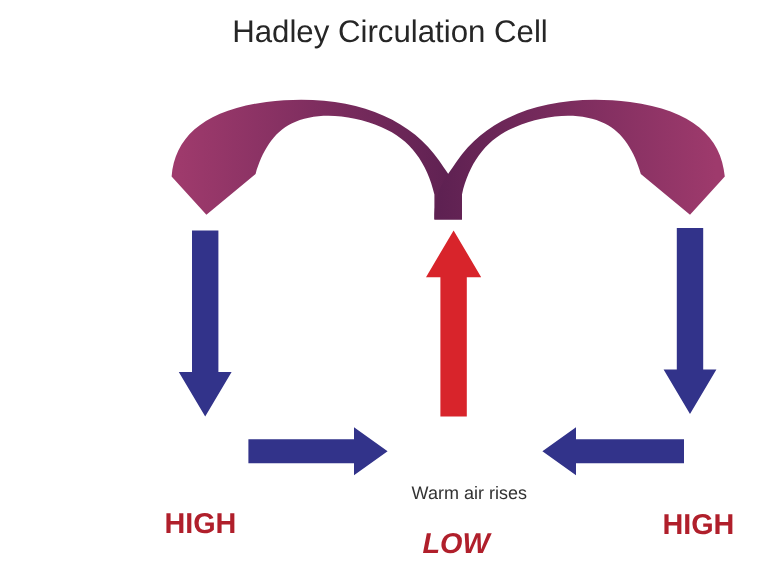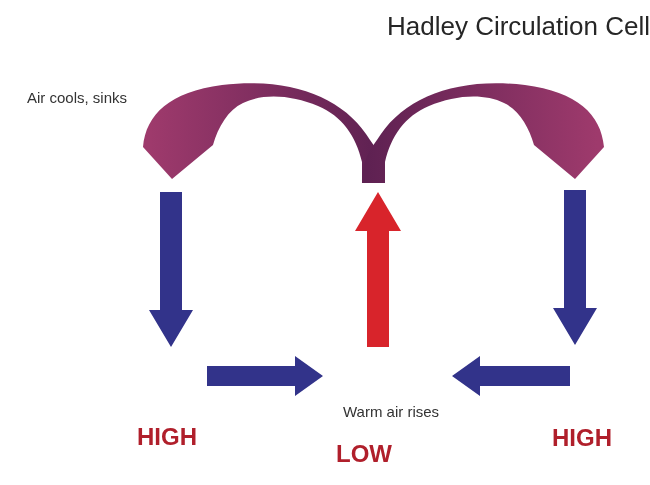--- a/index.html
+++ b/index.html
@@ -6,42 +6,42 @@
   .canvas{
     position:relative;
     width:650px;height:485px;
     background:var(--background,#fff);
     font-family:"Liberation Sans", sans-serif;
     overflow:hidden;
   }
   .diagram-svg{position:absolute;inset:0;}
   .title{
     position:absolute;top:12px;left:0;width:100%;
-    text-align:right;
+    text-align:center;
     font-size:26px;line-height:28px;
     color:var(--title-text,#262626);
     white-space:nowrap;
   }
   .label{
     position:absolute;
     font-size:15px;line-height:18px;
     color:var(--label-text,#333);
     white-space:nowrap;
   }
   .label-air-cools{left:27px;top:89px;}
   .label-rising{left:18px;top:369px;}
   .label-warm{left:343px;top:403px;}
   .pressure{
     position:absolute;
     font-size:24px;line-height:26px;font-weight:bold;
     color:var(--pressure-text,#b01f2b);
     white-space:nowrap;
   }
   .pressure-high-left{left:137px;top:424px;}
-  .pressure-low{left:336px;top:441px;}
+  .pressure-low{left:352px;top:441px;font-style:italic;}
   .pressure-high-right{left:552px;top:425px;}
 </style>
 </head>
 <body>
 
 <div class="canvas">
 
   <div class="title">Hadley Circulation Cell</div>
 
   <svg class="diagram-svg" width="650" height="485" viewBox="0 0 650 485" xmlns="http://www.w3.org/2000/svg">
@@ -75,20 +75,19 @@
 
     <polygon style="fill:var(--red-arrow,#d8242b)" points="378,192 401,231 389,231 389,347 367,347 367,231 355,231"></polygon>
 
     <polygon style="fill:var(--blue-arrow,#32338a)" points="160,192 182,192 182,310 193,310 171,347 149,310 160,310"></polygon>
     <polygon style="fill:var(--blue-arrow,#32338a)" points="564,190 586,190 586,308 597,308 575,345 553,308 564,308"></polygon>
 
     <polygon style="fill:var(--blue-arrow,#32338a)" points="207,366 295,366 295,356 323,376 295,396 295,386 207,386"></polygon>
     <polygon style="fill:var(--blue-arrow,#32338a)" points="452,376 480,356 480,366 570,366 570,386 480,386 480,396"></polygon>
   </svg>
 
-  <div class="label label-air-cools">Air cools, sinks</div>
   <div class="label label-warm">Warm air rises</div>
 
   <div class="pressure pressure-high-left">HIGH</div>
   <div class="pressure pressure-low">LOW</div>
   <div class="pressure pressure-high-right">HIGH</div>
 
 </div>
 
 </body></html>

